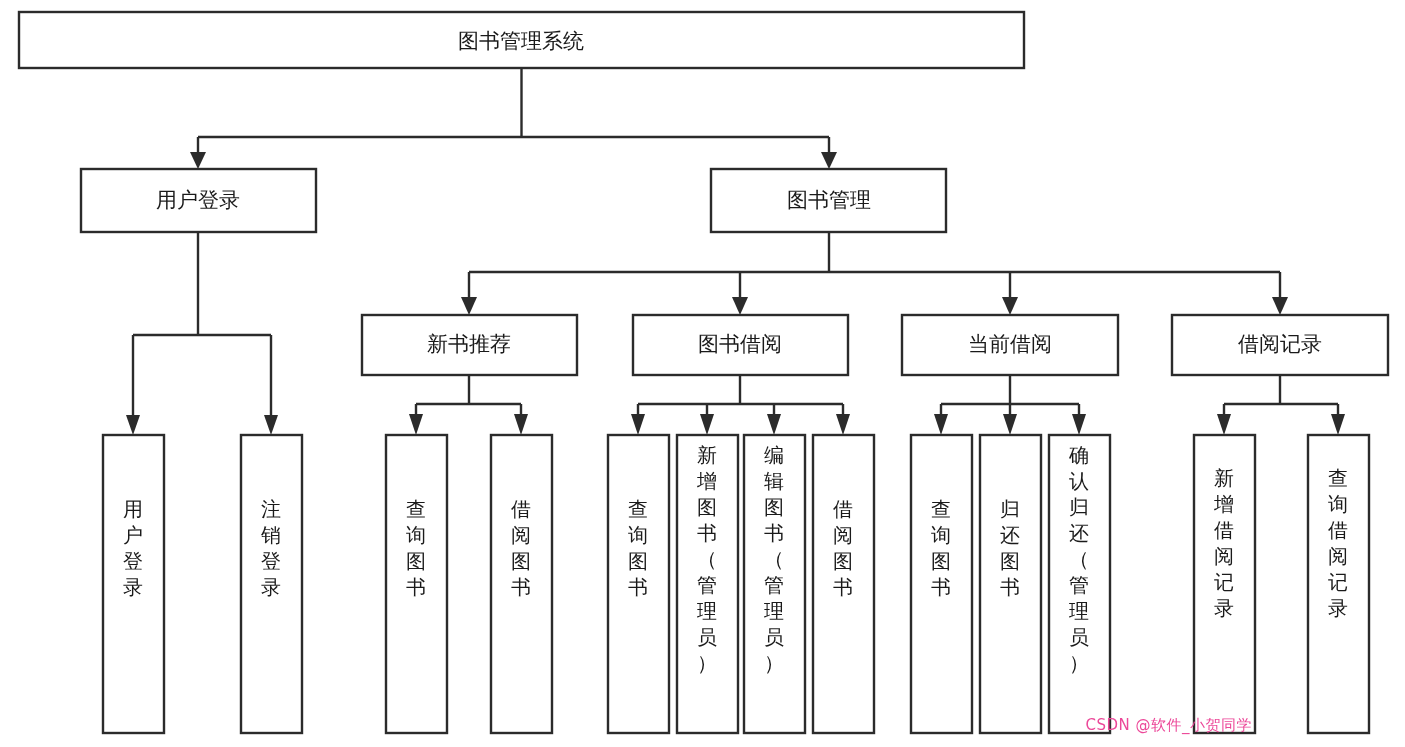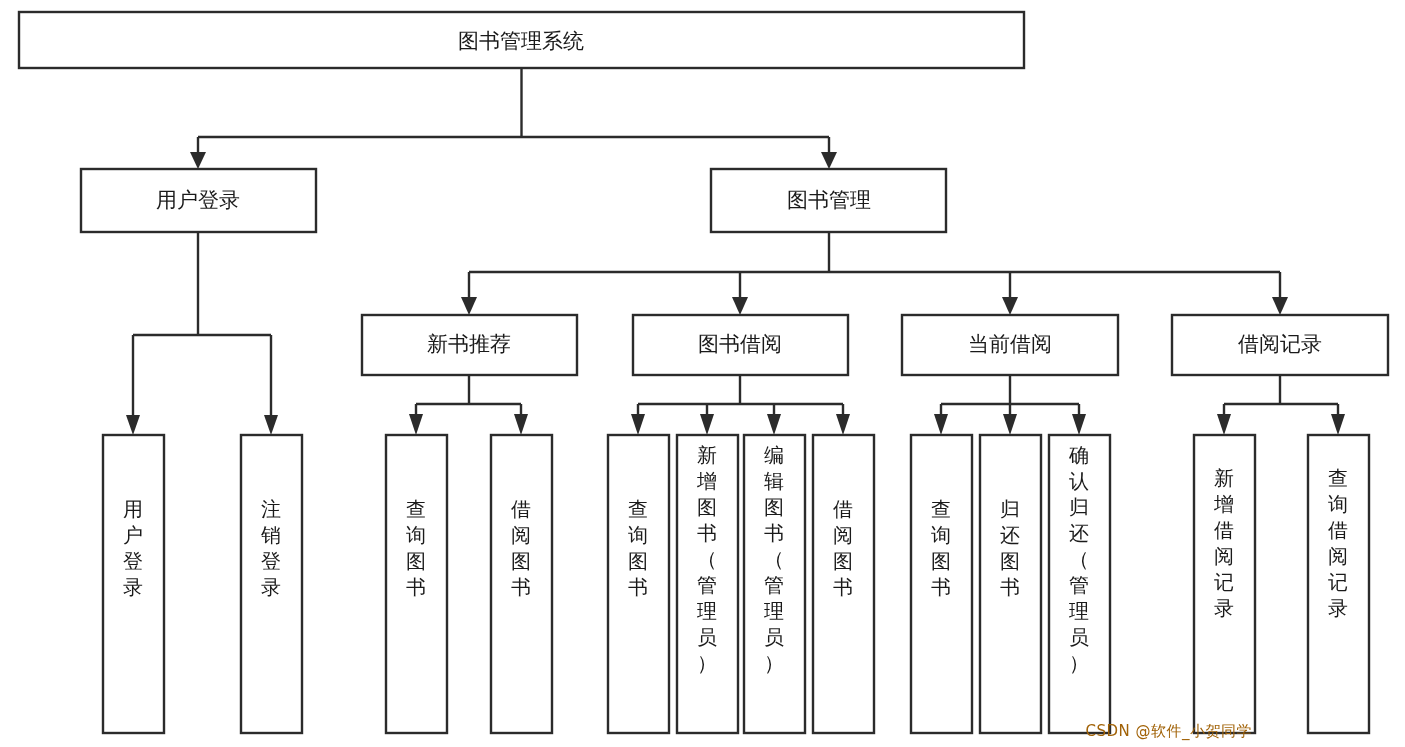--- a/index.html
+++ b/index.html
@@ -49,24 +49,24 @@
   }
   .node-label-v {
     font-family: "DejaVu Sans", "Liberation Sans", sans-serif;
     font-size: 20px;
     fill: #1a1a1a;
     text-anchor: middle;
   }
   .watermark-text {
     position: absolute;
     right: 8px;
-    bottom: 6px;
+    bottom: 12px;
     font-family: "DejaVu Sans", "Liberation Sans", sans-serif;
     font-size: 15px;
-    color: #a16207;
+    color: #ec4899;
     white-space: nowrap;
     letter-spacing: 0.5px;
   }
 </style>
 </head>
 <body>
 
 <div id="diagram-root">
 
   <svg id="tree-svg" viewBox="0 0 1405 747">

